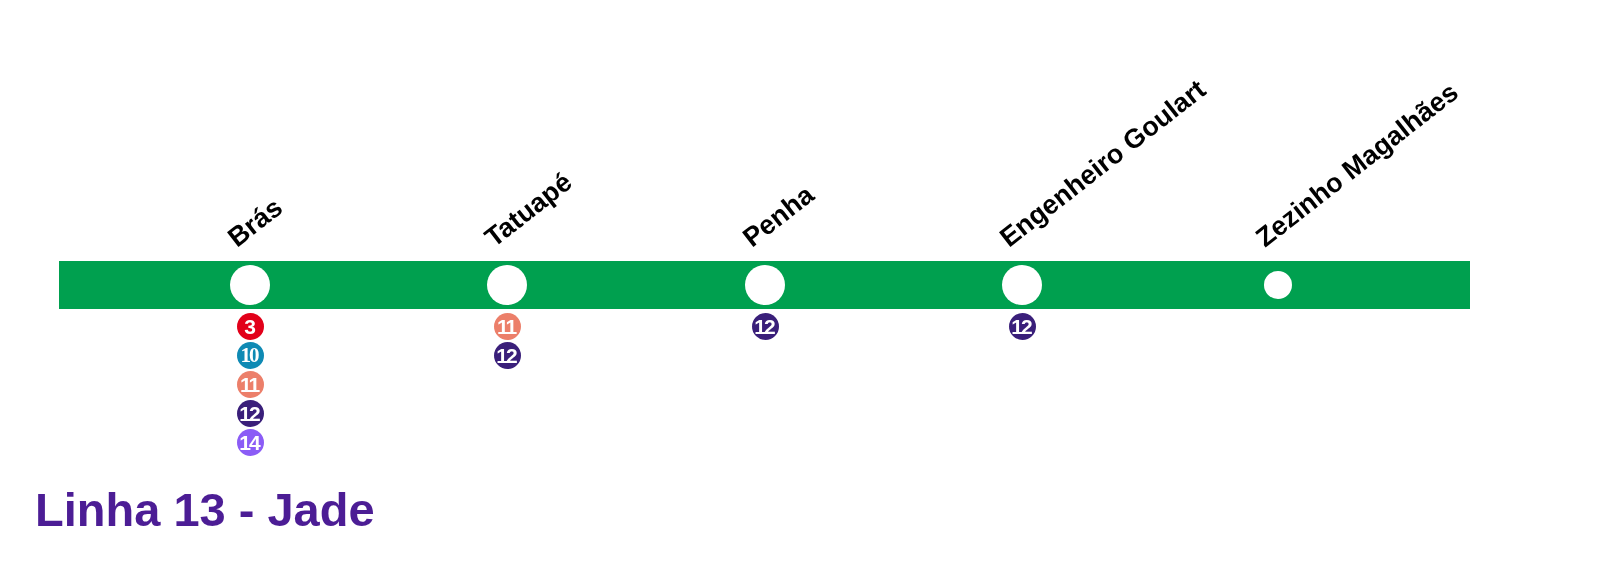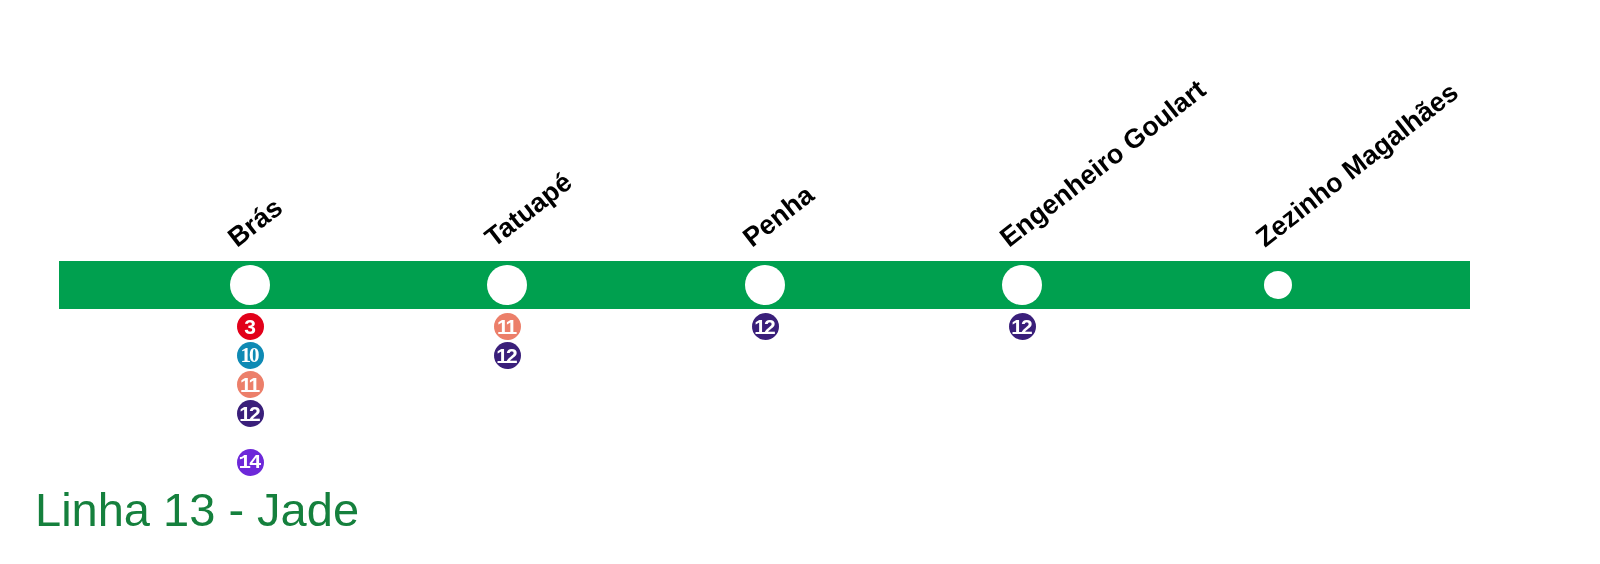--- a/index.html
+++ b/index.html
@@ -8,37 +8,37 @@
     .line-bar { position: absolute; left: 59px; top: 261px; width: 1411px; height: 48px;
                 background: #00a04f; }
     .station { position: absolute; top: 0; left: 0; }
     .station-dot { position: absolute; background: #ffffff; border-radius: 50%; }
     .station-label { position: absolute; font-weight: bold; font-size: 27px; color: #000;
                      white-space: nowrap; transform-origin: 0 100%; transform: rotate(-38deg);
                      line-height: 1; }
     .badge { position: absolute; width: 27px; height: 27px; border-radius: 50%;
              color: #fff; font-weight: bold; font-size: 21px; line-height: 27px;
              text-align: center; letter-spacing: -2px; text-indent: -2px; }
-    .title { position: absolute; left: 35px; top: 486px; font-size: 47px; font-weight: normal;
-             color: #15803d; line-height: 1; white-space: nowrap; }
+    .title { position: absolute; left: 35px; top: 486px; font-size: 47px; font-weight: bold;
+             color: #4c1d95; line-height: 1; white-space: nowrap; }
   </style>
 </head>
 <body>
 
 <div class="line-bar"></div>
 
 <div id="stations">
     <div class="station">
       <div class="station-dot" style="width: 40px; height: 40px; left: 230px; top: 265px;"></div>
       <div class="station-label" style="left: 240px; top: 225px;">Brás</div>
       <div class="badge" style="background: rgb(226, 0, 26); left: 236.5px; top: 313px; letter-spacing: 0px; text-indent: 0px;">3</div>
       <div class="badge" style="background: rgb(15, 138, 180); left: 236.5px; top: 342px; font-family: Liberation Serif, serif;">10</div>
       <div class="badge" style="background: rgb(236, 127, 106); left: 236.5px; top: 371px;">11</div>
       <div class="badge" style="background: rgb(58, 31, 122); left: 236.5px; top: 400px;">12</div>
-      <div class="badge" style="background: #6d28d9; left: 236.5px; top: 449px; font-family: Liberation Mono, monospace;">14</div>
+      <div class="badge" style="background: #8b5cf6; left: 236.5px; top: 429px;">14</div>
     </div>
     <div class="station">
       <div class="station-dot" style="width: 40px; height: 40px; left: 487px; top: 265px;"></div>
       <div class="station-label" style="left: 497px; top: 225px;">Tatuapé</div>
       <div class="badge" style="background: rgb(236, 127, 106); left: 493.5px; top: 313px;">11</div>
       <div class="badge" style="background: rgb(58, 31, 122); left: 493.5px; top: 342px;">12</div>
     </div>
     <div class="station">
       <div class="station-dot" style="width: 40px; height: 40px; left: 745px; top: 265px;"></div>
       <div class="station-label" style="left: 755px; top: 225px;">Penha</div>

